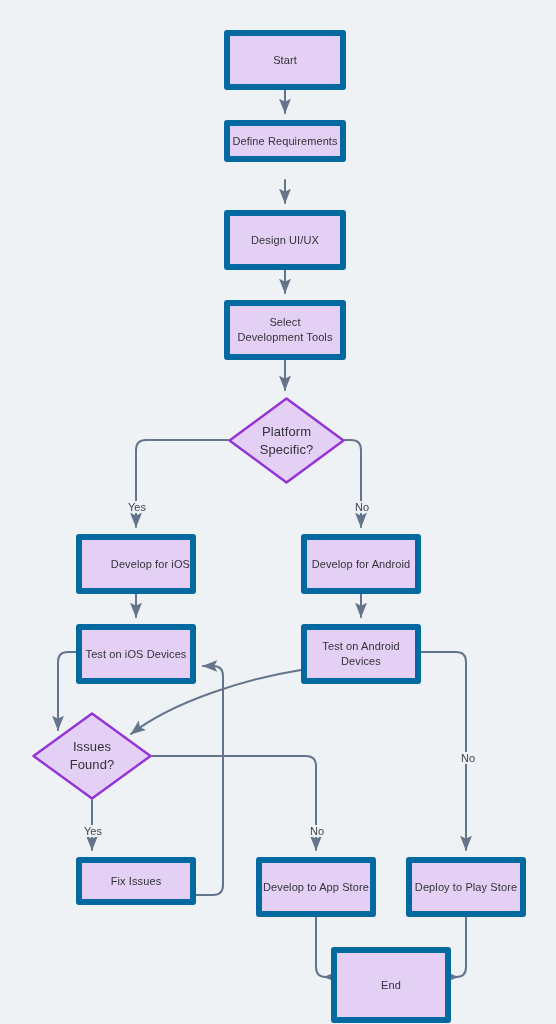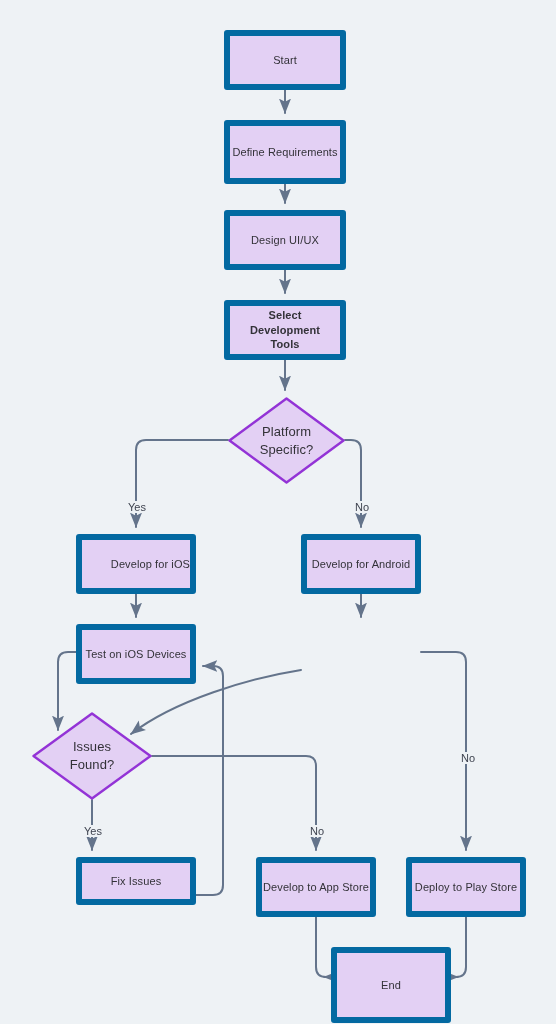--- a/index.html
+++ b/index.html
@@ -124,30 +124,30 @@
       <path d="M316,917 L316,967 Q316,977 326,977 L324,977" marker-end="url(#arrowhead)"></path>
 
       <path d="M466,917 L466,967 Q466,977 456,977 L458,977" marker-end="url(#arrowhead)"></path>
     </g>
   </svg>
 
   <div class="node box" style="left:224px; top:30px; width:122px; height:60px;">
     <span>Start</span>
   </div>
 
-  <div class="node box" style="left:224px; top:120px; width:122px; height:64px;">
+  <div class="node box" style="left:224px; top:120px; width:122px; height:42px;">
     <span>Define Requirements</span>
   </div>
 
   <div class="node box" style="left:224px; top:210px; width:122px; height:60px;">
     <span>Design UI/UX</span>
   </div>
 
   <div class="node box" style="left:224px; top:300px; width:122px; height:60px;">
-    <span style="max-width:96px;font-weight:bold;">Select Development Tools</span>
+    <span style="max-width:96px;">Select Development Tools</span>
   </div>
 
   <div class="node diamond-wrap" style="left:228px; top:397px; width:117px; height:87px;">
     <svg class="diamond-shape" viewBox="0 0 117 87" preserveAspectRatio="none">
       <polygon points="58.5,1.5 115.5,43.5 58.5,85.5 1.5,43.5" fill="#e3d0f4" stroke="#9333d6" stroke-width="2.4" stroke-linejoin="round"></polygon>
     </svg>
     <span class="diamond-label" style="max-width:72px;">Platform Specific?</span>
   </div>
 
   <div class="node box" style="left:76px; top:534px; width:120px; height:60px;justify-content:flex-end;">
@@ -155,20 +155,23 @@
   </div>
 
   <div class="node box" style="left:301px; top:534px; width:120px; height:60px;">
     <span>Develop for Android</span>
   </div>
 
   <div class="node box" style="left:76px; top:624px; width:120px; height:60px;">
     <span>Test on iOS Devices</span>
   </div>
 
+  <div class="node box" style="left:301px; top:624px; width:120px; height:60px;">
+    <span style="max-width:86px;">Test on Android Devices</span>
+  </div>
 
   <div class="node diamond-wrap" style="left:32px; top:712px; width:120px; height:88px;">
     <svg class="diamond-shape" viewBox="0 0 120 88" preserveAspectRatio="none">
       <polygon points="60,1.5 118.5,44 60,86.5 1.5,44" fill="#e3d0f4" stroke="#9333d6" stroke-width="2.4" stroke-linejoin="round"></polygon>
     </svg>
     <span class="diamond-label" style="max-width:56px;">Issues Found?</span>
   </div>
 
   <div class="node box" style="left:76px; top:857px; width:120px; height:48px;">
     <span>Fix Issues</span>

